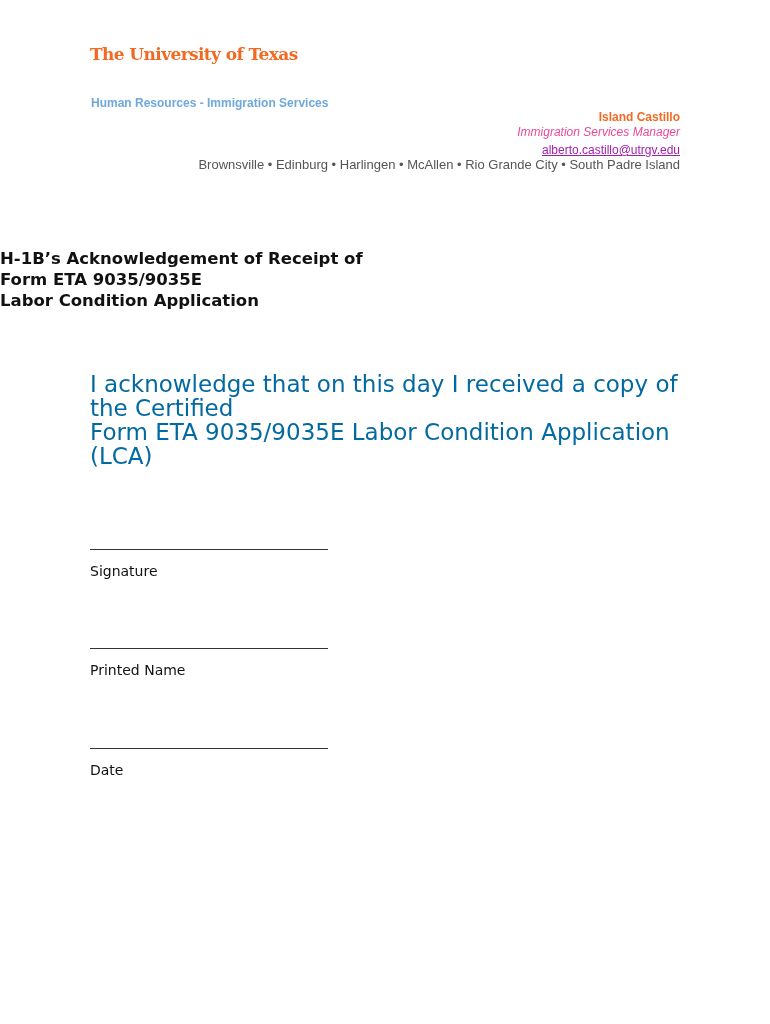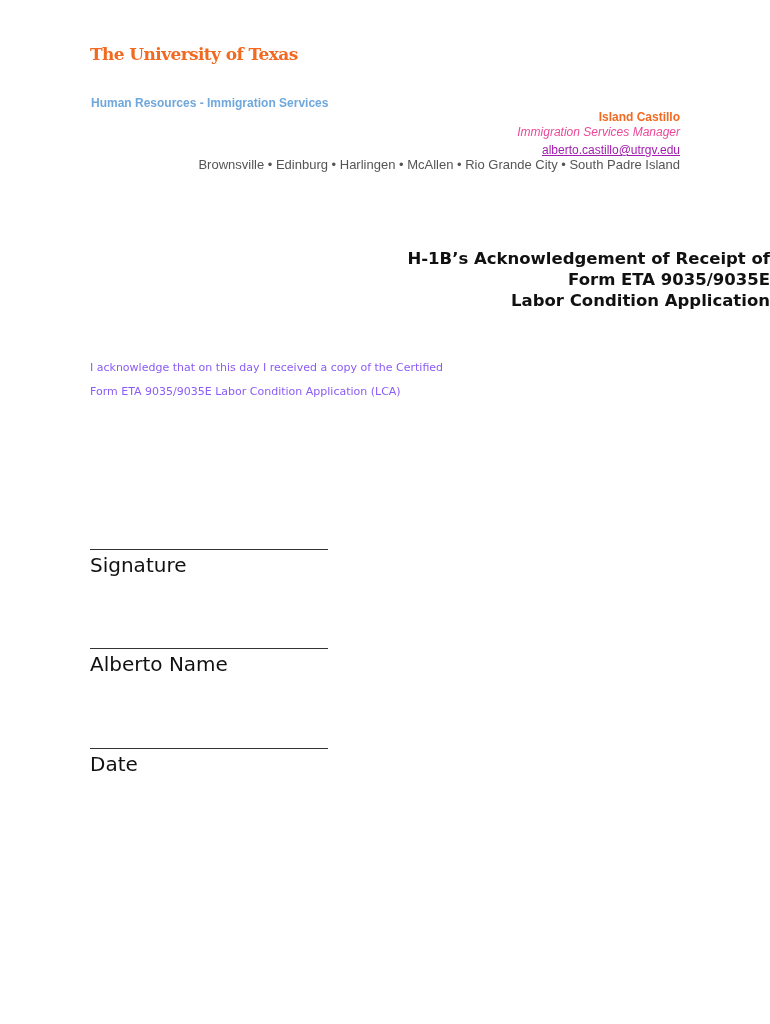--- a/index.html
+++ b/index.html
@@ -89,53 +89,53 @@
       color: #555555;
       line-height: 13px;
       white-space: nowrap;
     }
     
     .doc-title {
       position: absolute;
       left: 0;
       width: 770px;
       top: 248px;
-      text-align: right;
+      text-align: left;
       font-family: "DejaVu Sans", sans-serif;
       font-weight: bold;
       font-size: 16.5px;
       line-height: 21px;
       color: #111111;
     }
     
     .body-text {
       position: absolute;
       left: 90px;
-      top: 356px;
+      top: 372px;
       width: 620px;
       font-family: "DejaVu Sans", sans-serif;
-      font-size: 11px;
+      font-size: 23px;
       line-height: 24px;
-      color: #8b5cf6;
+      color: #0369a1;
     }
     
     .field {
       position: absolute;
       left: 90px;
       font-family: "DejaVu Sans", sans-serif;
       color: #111111;
     }
     .field-line {
       width: 238px;
       border-bottom: 1px solid #333333;
       height: 0;
     }
     .field-label {
-      font-size: 20px;
-      margin-top: 4px;
+      font-size: 14px;
+      margin-top: 10px;
       line-height: 22px;
     }
     .field-signature { top: 549px; }
     .field-name { top: 648px; }
     .field-date { top: 748px; }
   </style>
 </head>
 <body>
 
 <div class="page">
@@ -164,21 +164,21 @@
     <div>Form ETA 9035/9035E Labor Condition Application (LCA)</div>
   </div>
 
   <div class="field field-signature">
     <div class="field-line"></div>
     <div class="field-label">Signature</div>
   </div>
 
   <div class="field field-name">
     <div class="field-line"></div>
-    <div class="field-label">Alberto Name</div>
+    <div class="field-label">Printed Name</div>
   </div>
 
   <div class="field field-date">
     <div class="field-line"></div>
     <div class="field-label">Date</div>
   </div>
 
 </div>
 
 </body></html>

